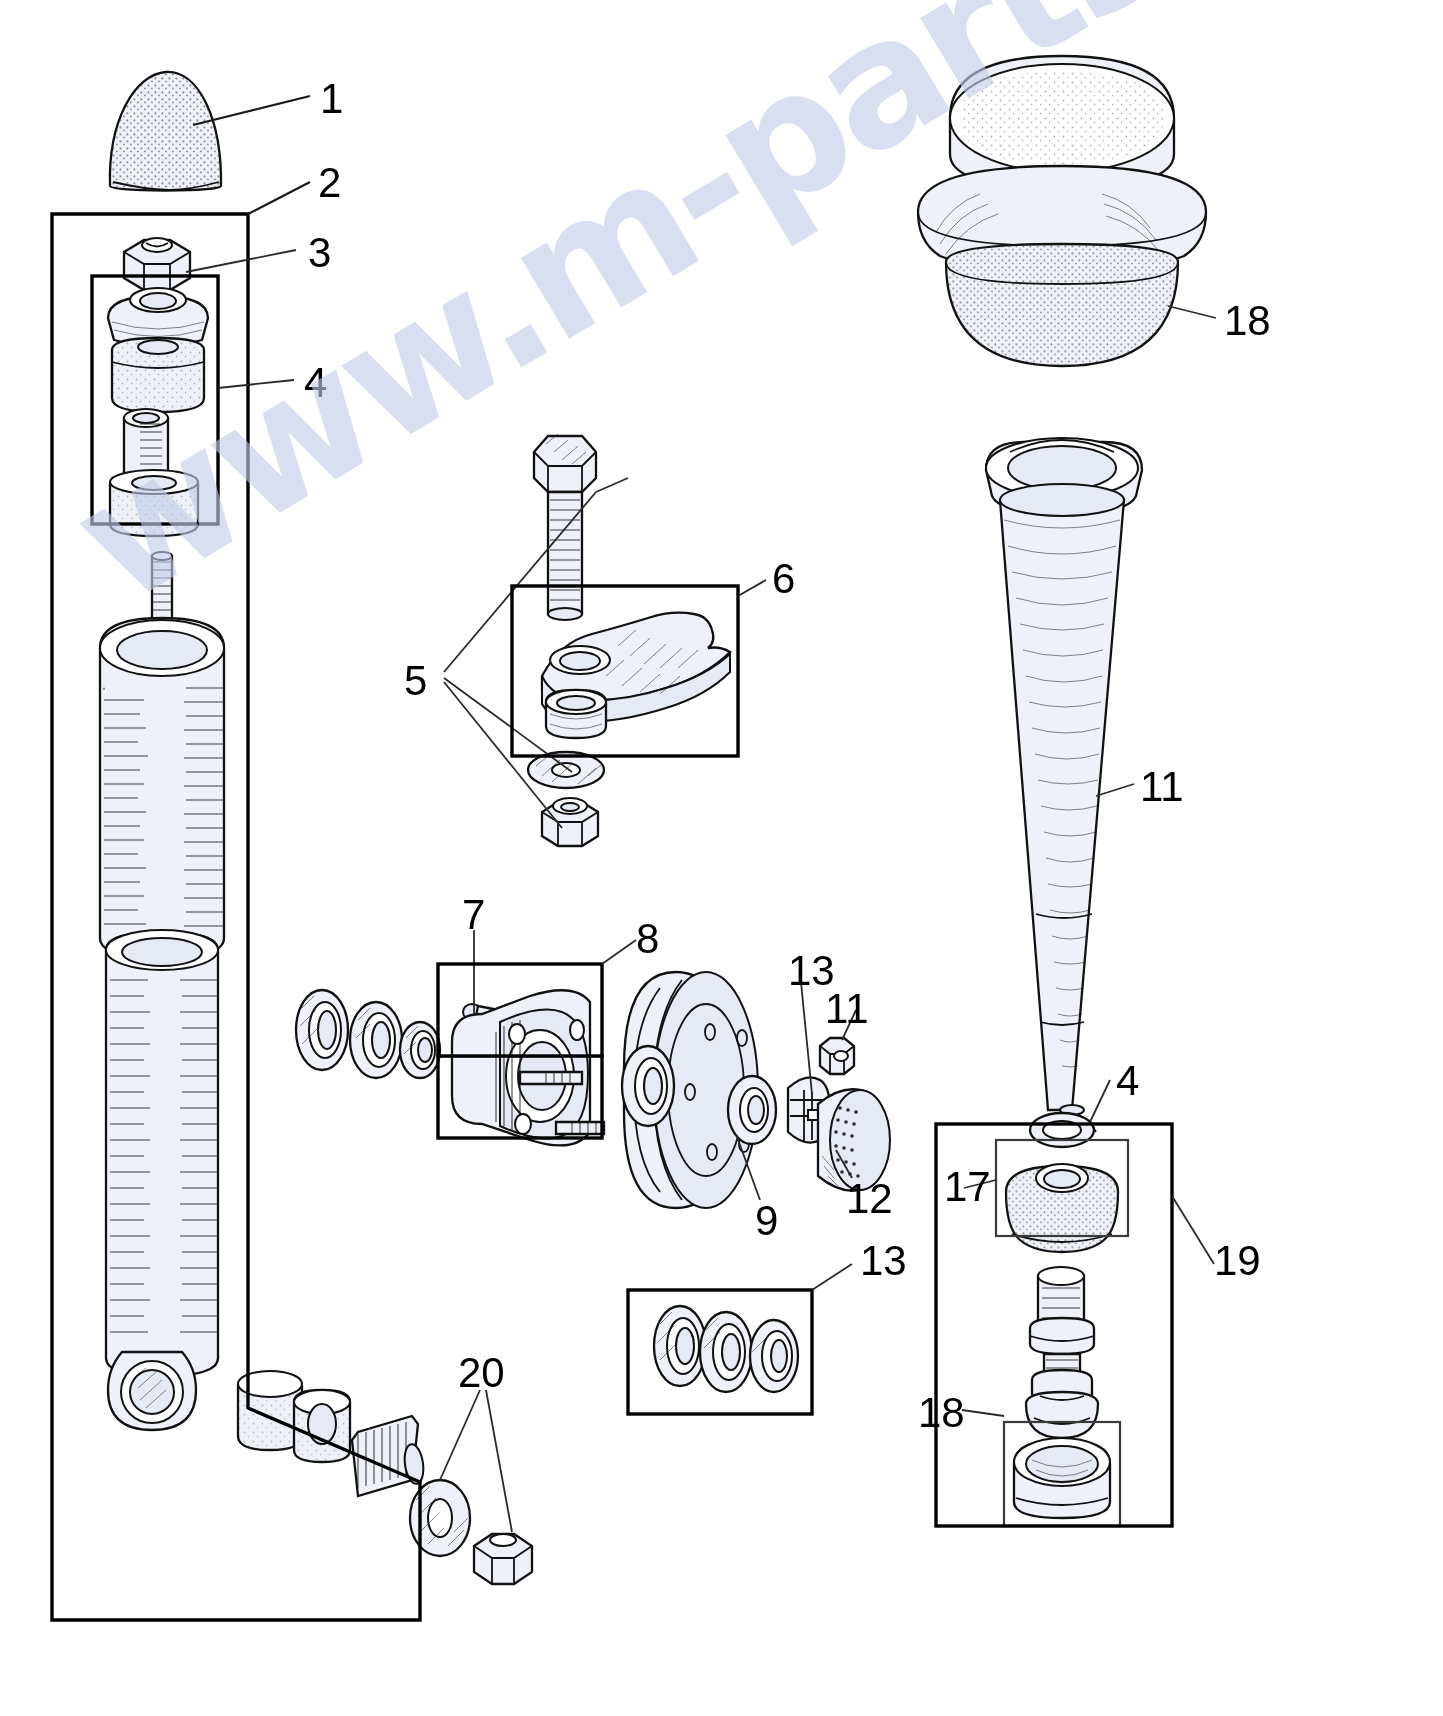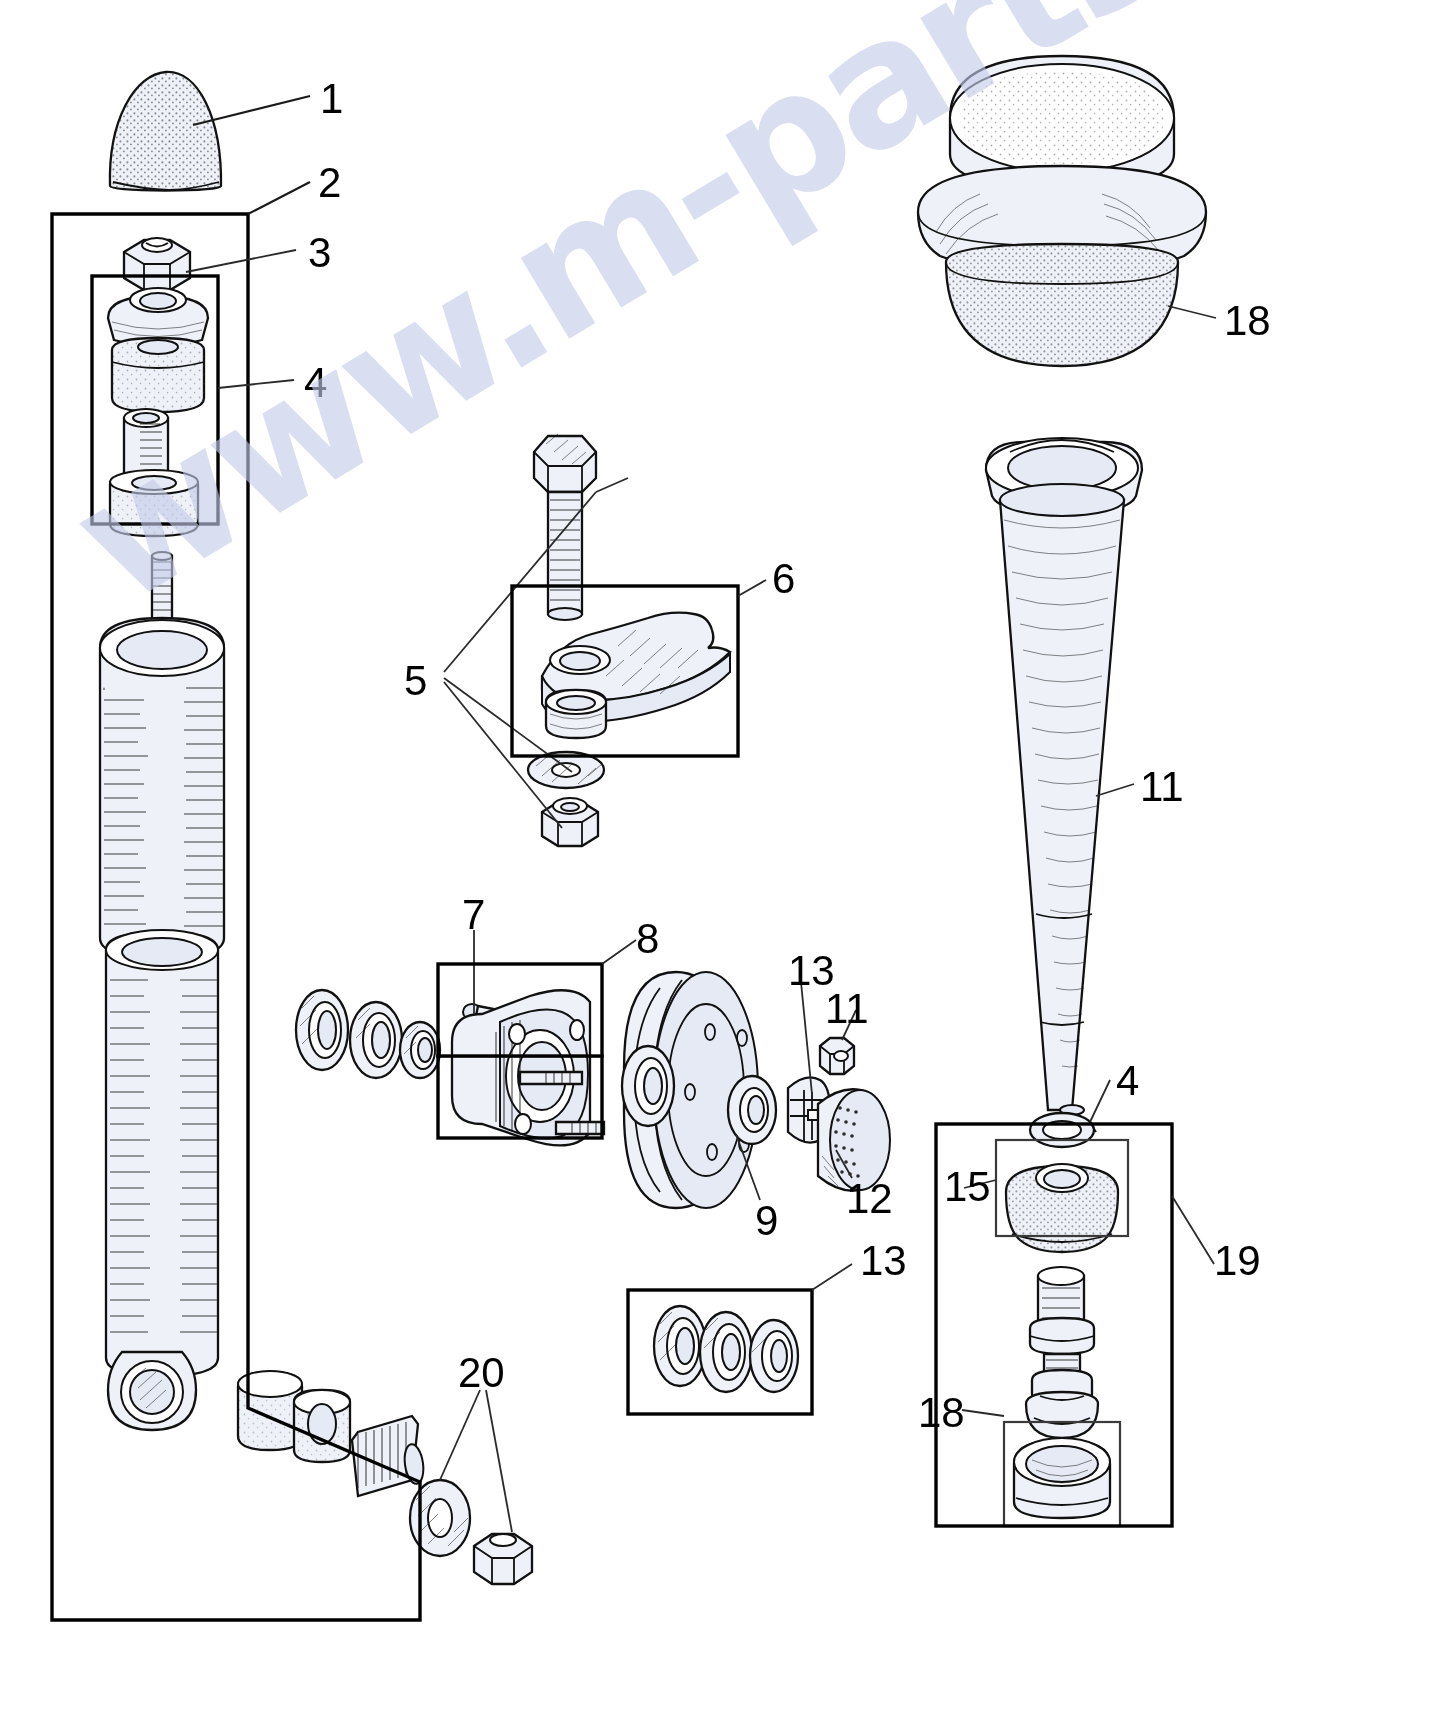--- a/index.html
+++ b/index.html
@@ -467,19 +467,19 @@
     <span class="lbl" style="left:462px;top:894px">7</span>
     <span class="lbl" style="left:636px;top:918px">8</span>
     <span class="lbl" style="left:755px;top:1200px">9</span>
     <span class="lbl" style="left:788px;top:950px">13</span>
     <span class="lbl" style="left:825px;top:988px">11</span>
     <span class="lbl" style="left:846px;top:1178px">12</span>
     <span class="lbl" style="left:860px;top:1240px">13</span>
     <span class="lbl" style="left:1224px;top:300px">18</span>
     <span class="lbl" style="left:1140px;top:766px">11</span>
     <span class="lbl" style="left:1116px;top:1060px">4</span>
-    <span class="lbl" style="left:944px;top:1166px">15</span>
+    <span class="lbl" style="left:944px;top:1166px">17</span>
     <span class="lbl" style="left:918px;top:1392px">18</span>
     <span class="lbl" style="left:1214px;top:1240px">19</span>
     <span class="lbl" style="left:458px;top:1352px">20</span>
   </div>
 
 </div>
 
 </body></html>

